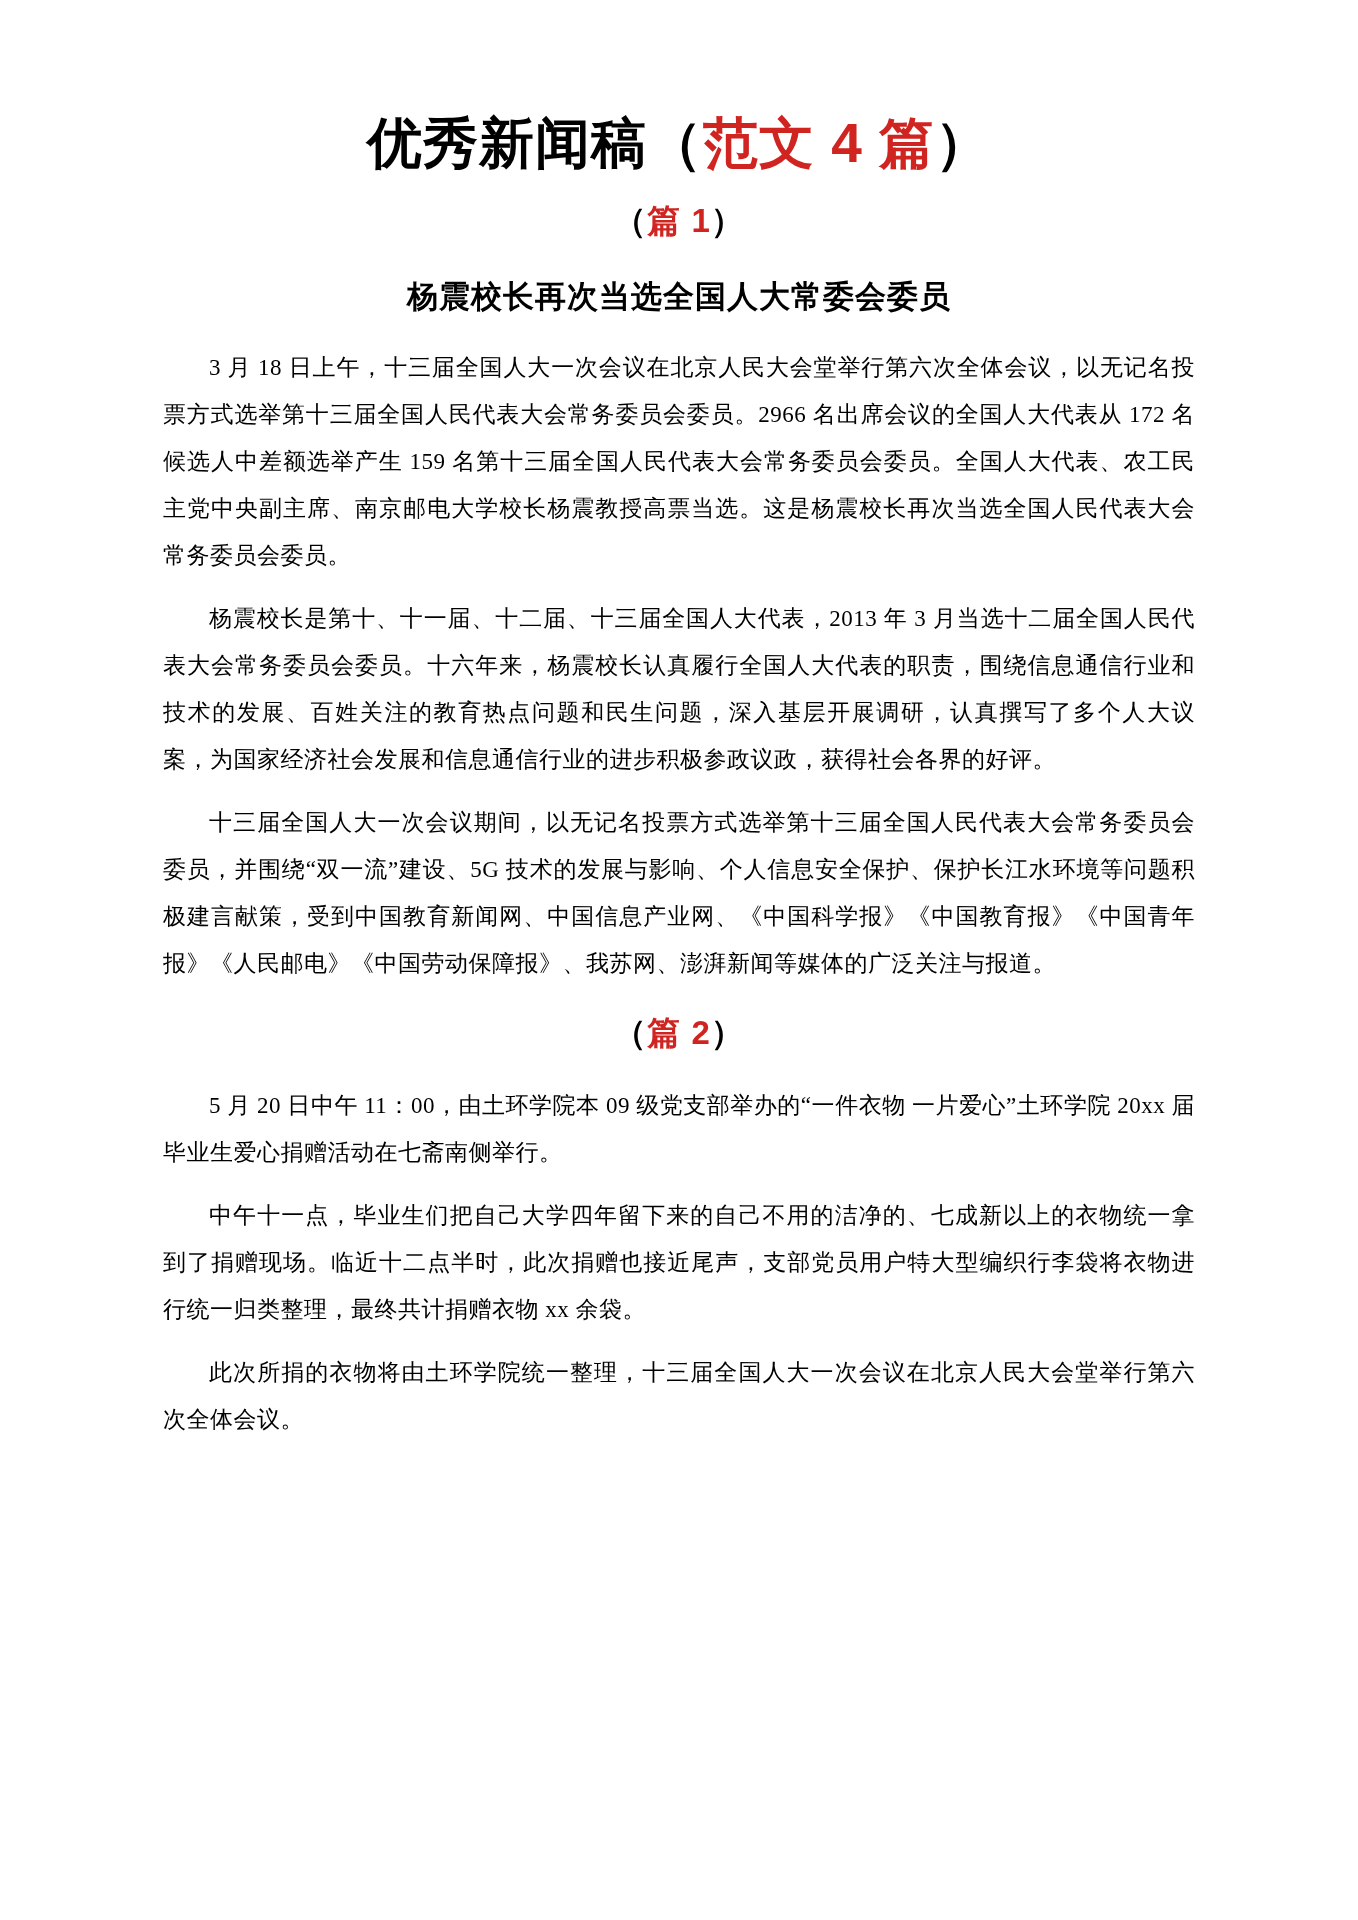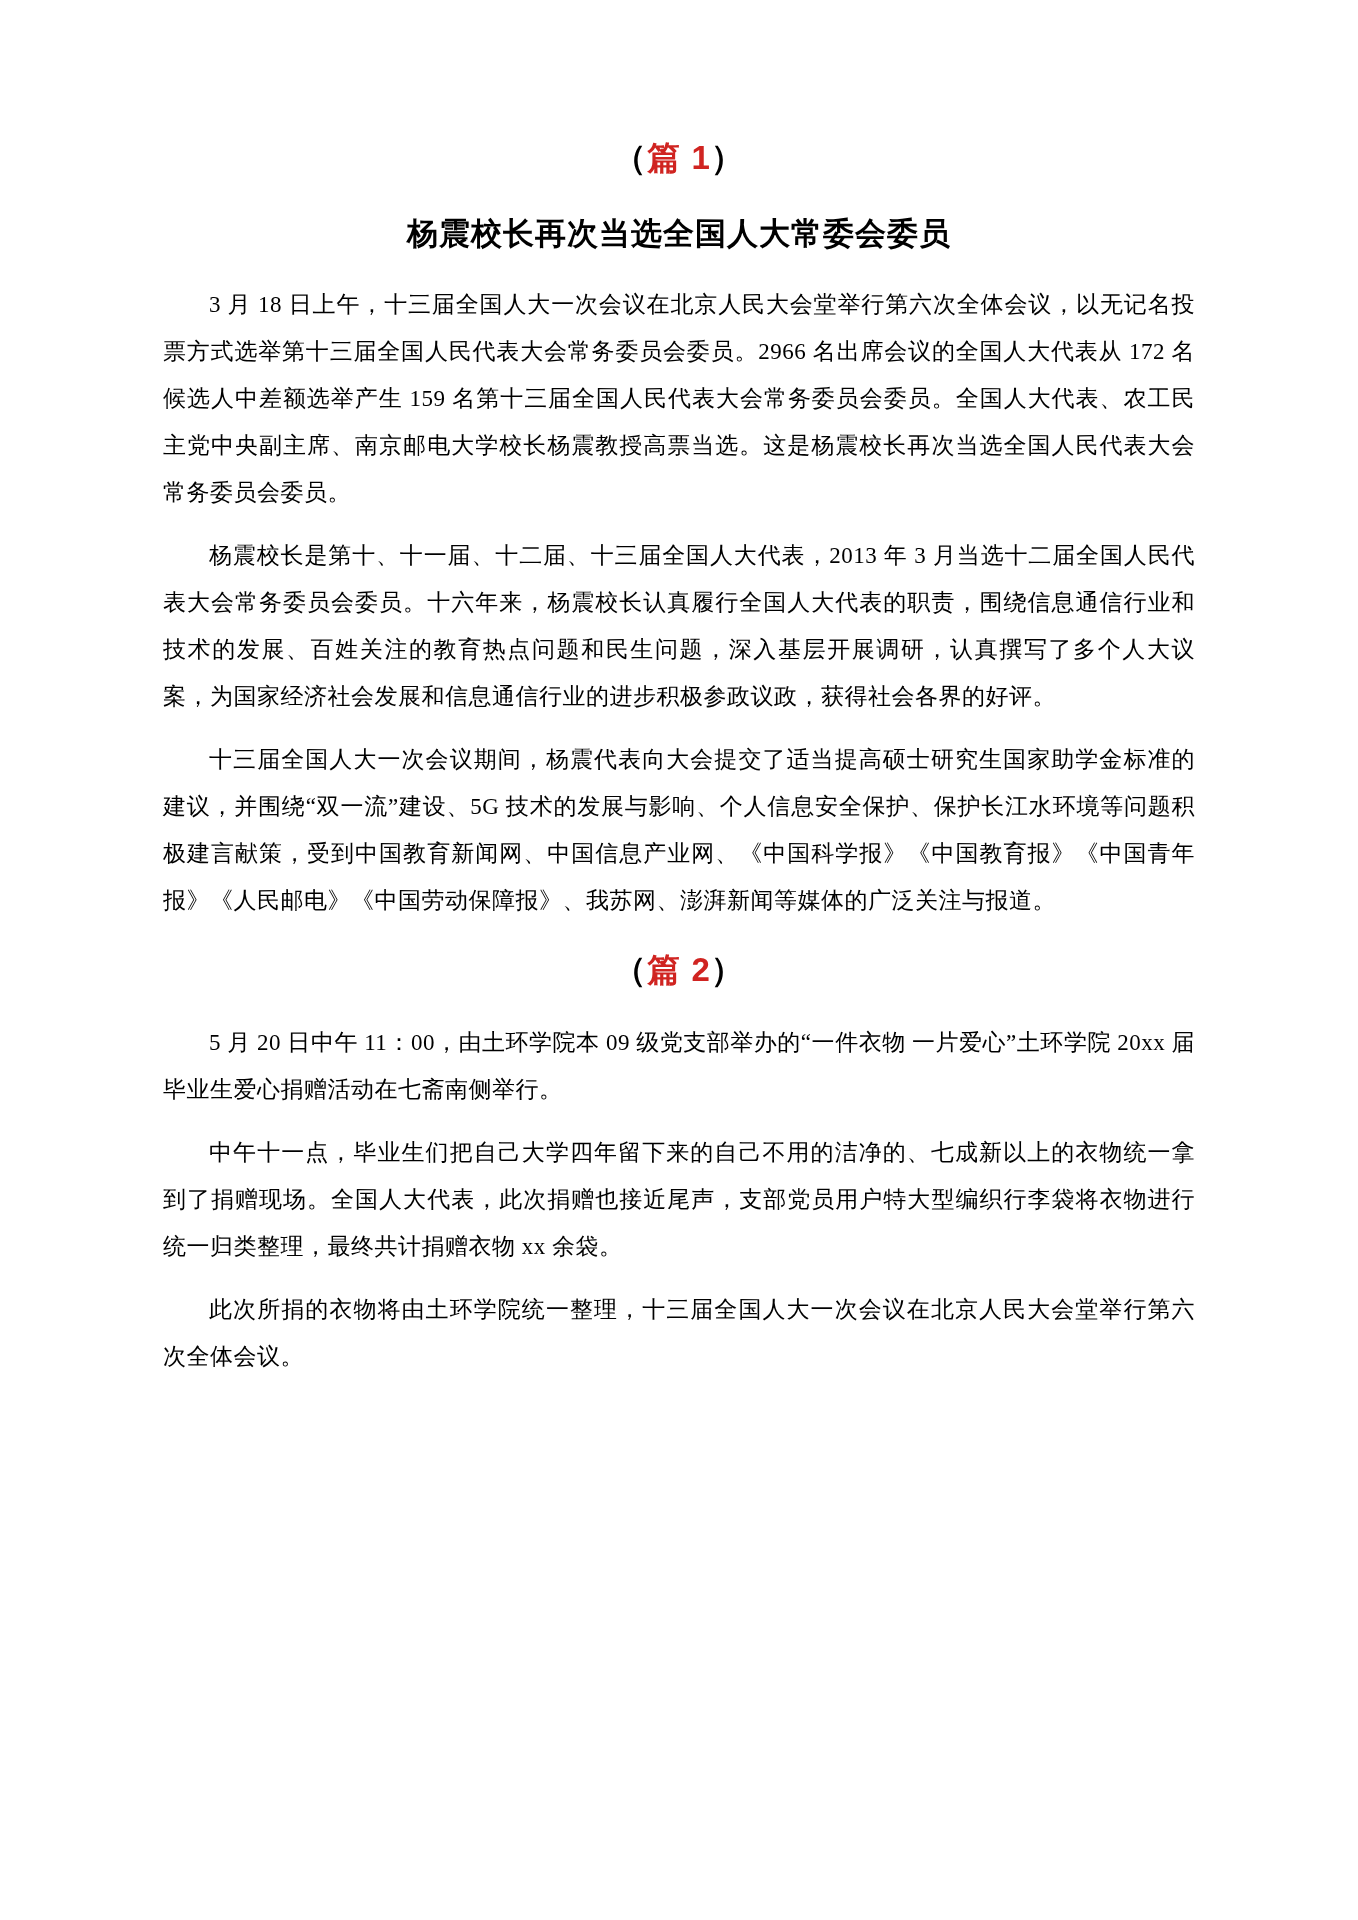--- a/index.html
+++ b/index.html
@@ -58,37 +58,40 @@
     letter-spacing: 0.5px;
   }
   .first-para { padding-top: 26px; }
   .section-sep { margin-top: 24px; }
 </style>
 </head>
 <body>
 
 <div class="page">
 
+  <div class="doc-title">
+    <span>优秀新闻稿（</span><span class="accent">范文 4 篇</span><span>）</span>
+  </div>
 
   <div class="badge">
     <span>（</span><span class="accent">篇 1</span><span>）</span>
   </div>
 
   <div class="subtitle">杨震校长再次当选全国人大常委会委员</div>
 
   <p class="body-para first-para">3 月 18 日上午，十三届全国人大一次会议在北京人民大会堂举行第六次全体会议，以无记名投票方式选举第十三届全国人民代表大会常务委员会委员。2966 名出席会议的全国人大代表从 172 名候选人中差额选举产生 159 名第十三届全国人民代表大会常务委员会委员。全国人大代表、农工民主党中央副主席、南京邮电大学校长杨震教授高票当选。这是杨震校长再次当选全国人民代表大会常务委员会委员。</p>
 
   <p class="body-para">杨震校长是第十、十一届、十二届、十三届全国人大代表，2013 年 3 月当选十二届全国人民代表大会常务委员会委员。十六年来，杨震校长认真履行全国人大代表的职责，围绕信息通信行业和技术的发展、百姓关注的教育热点问题和民生问题，深入基层开展调研，认真撰写了多个人大议案，为国家经济社会发展和信息通信行业的进步积极参政议政，获得社会各界的好评。</p>
 
-  <p class="body-para">十三届全国人大一次会议期间，杨震代表向大会提交了适当提高硕士研究生国家助学金标准的建议，并围绕“双一流”建设、5G 技术的发展与影响、个人信息安全保护、保护长江水环境等问题积极建言献策，受到中国教育新闻网、中国信息产业网、《中国科学报》《中国教育报》《中国青年报》《人民邮电》《中国劳动保障报》、我苏网、澎湃新闻等媒体的广泛关注与报道。</p>
+  <p class="body-para">十三届全国人大一次会议期间，以无记名投票方式选举第十三届全国人民代表大会常务委员会委员，并围绕“双一流”建设、5G 技术的发展与影响、个人信息安全保护、保护长江水环境等问题积极建言献策，受到中国教育新闻网、中国信息产业网、《中国科学报》《中国教育报》《中国青年报》《人民邮电》《中国劳动保障报》、我苏网、澎湃新闻等媒体的广泛关注与报道。</p>
 
   <div class="badge section-sep">
     <span>（</span><span class="accent">篇 2</span><span>）</span>
   </div>
 
 
   <p class="body-para first-para">5 月 20 日中午 11：00，由土环学院本 09 级党支部举办的“一件衣物 一片爱心”土环学院 20xx 届毕业生爱心捐赠活动在七斋南侧举行。</p>
 
-  <p class="body-para">中午十一点，毕业生们把自己大学四年留下来的自己不用的洁净的、七成新以上的衣物统一拿到了捐赠现场。全国人大代表，此次捐赠也接近尾声，支部党员用户特大型编织行李袋将衣物进行统一归类整理，最终共计捐赠衣物 xx 余袋。</p>
+  <p class="body-para">中午十一点，毕业生们把自己大学四年留下来的自己不用的洁净的、七成新以上的衣物统一拿到了捐赠现场。临近十二点半时，此次捐赠也接近尾声，支部党员用户特大型编织行李袋将衣物进行统一归类整理，最终共计捐赠衣物 xx 余袋。</p>
 
   <p class="body-para">此次所捐的衣物将由土环学院统一整理，十三届全国人大一次会议在北京人民大会堂举行第六次全体会议。</p>
 
 </div>
 
 </body></html>

